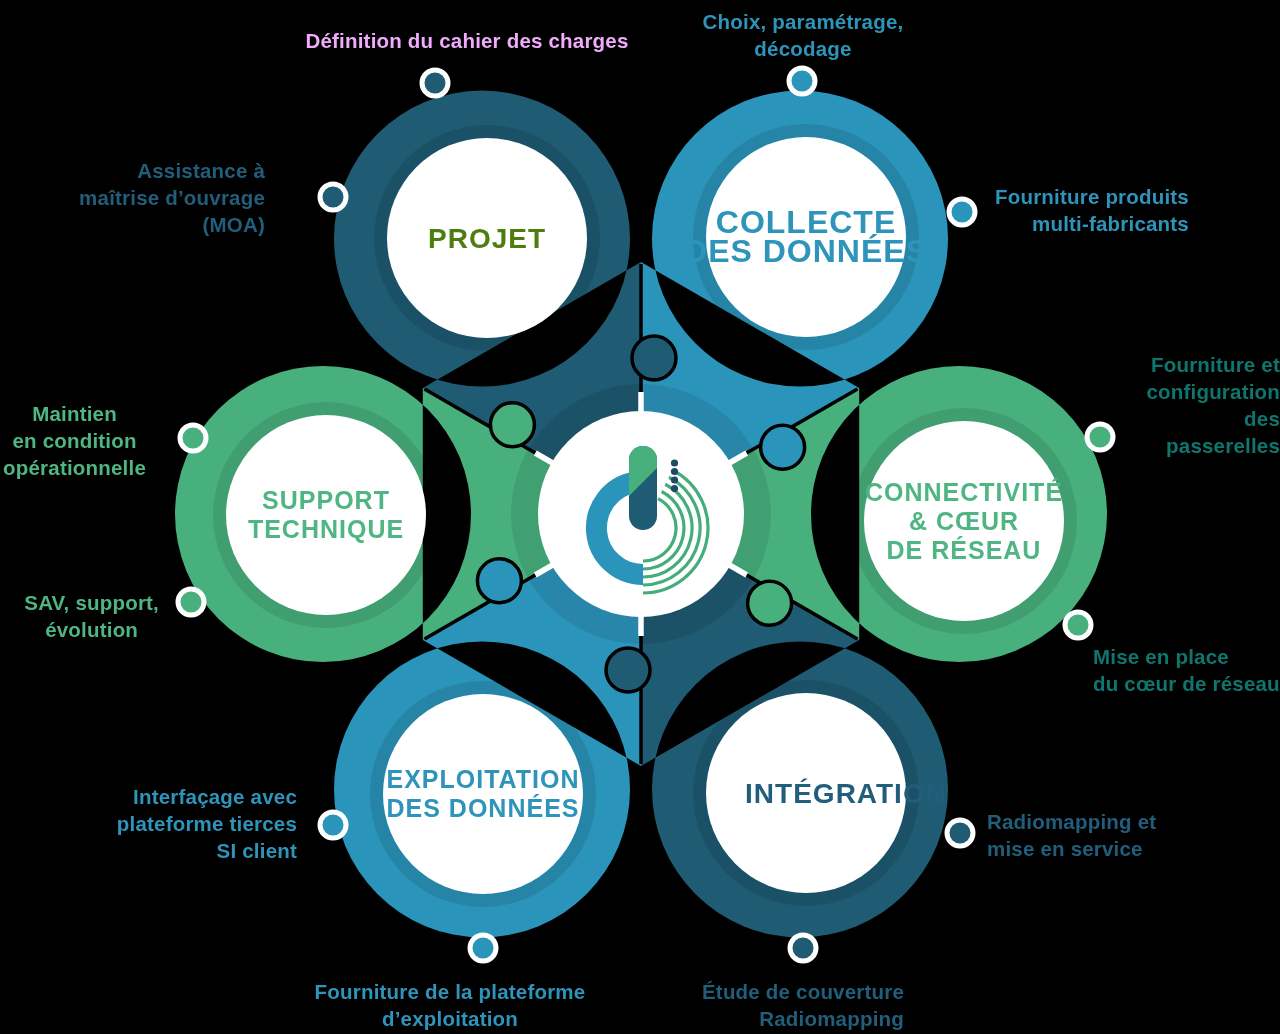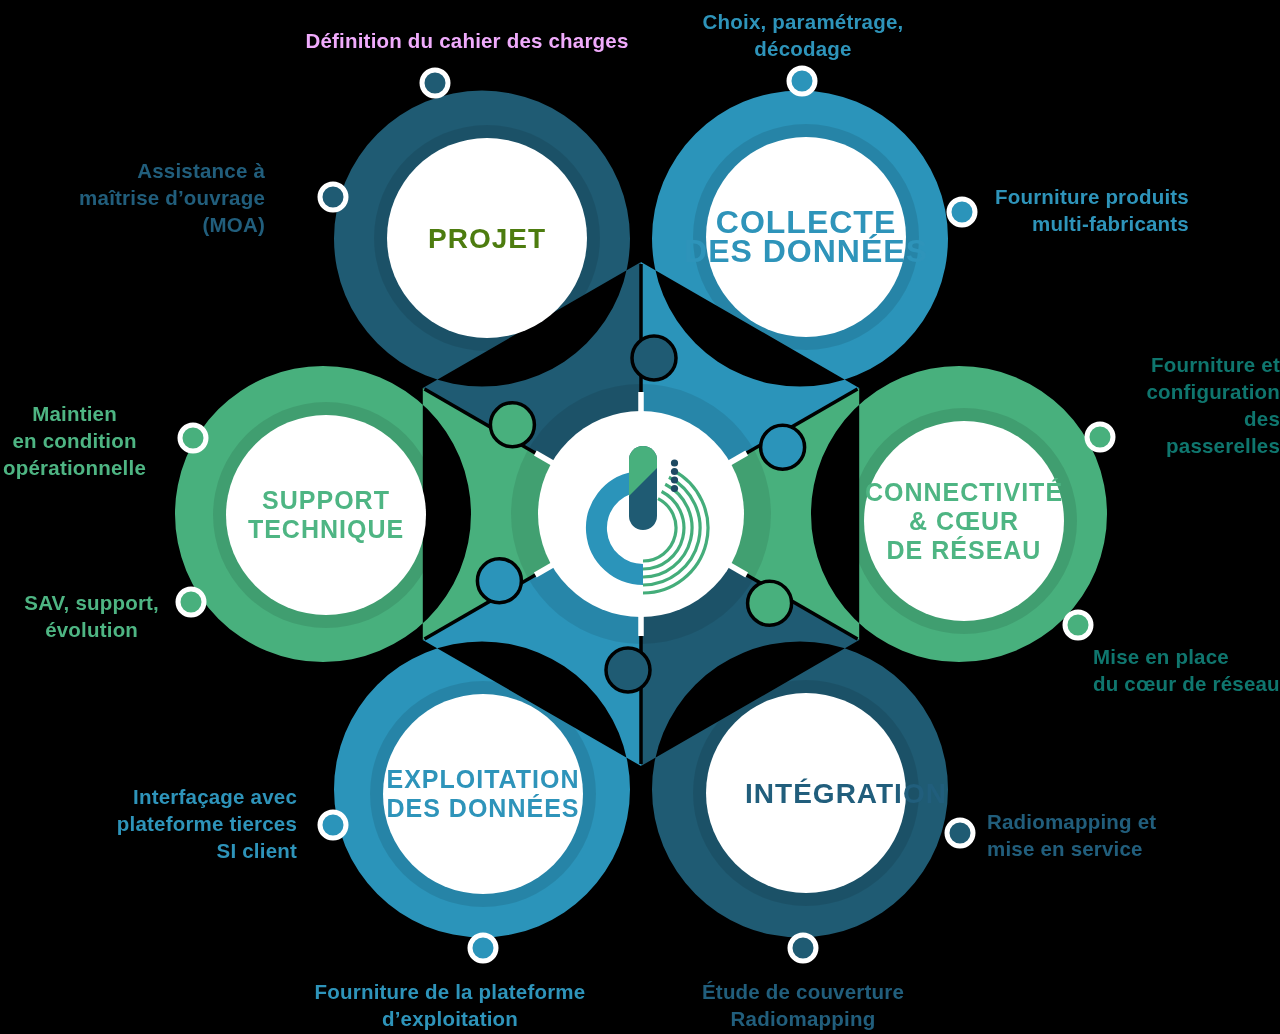--- a/index.html
+++ b/index.html
@@ -134,16 +134,16 @@
 opérationnelle</div>
       <div class="callout" style="top: 589px; color: rgb(78, 181, 131); text-align: center; right: 1121px;">SAV, support,
 évolution</div>
       <div class="callout" style="top: 783px; color: rgb(46, 148, 186); text-align: right; right: 983px;">Interfaçage avec
 plateforme tierces
 SI client</div>
       <div class="callout" style="top: 808px; color: rgb(33, 94, 124); text-align: left; left: 987px;">Radiomapping et
 mise en service</div>
       <div class="callout" style="top: 978px; color: rgb(46, 148, 186); text-align: center; left: 450px; transform: translateX(-50%);">Fourniture de la plateforme
 d’exploitation</div>
-      <div class="callout" style="top: 978px; color: rgb(33, 94, 124); text-align: center; left: 803px; transform: translateX(-50%);">Étude de couverture
+      <div class="callout" style="top: 978px; color: rgb(33, 94, 124); text-align: right; left: 803px; transform: translateX(-50%);">Étude de couverture
 Radiomapping</div>
     </div>
 </div>
 
 </body></html>

